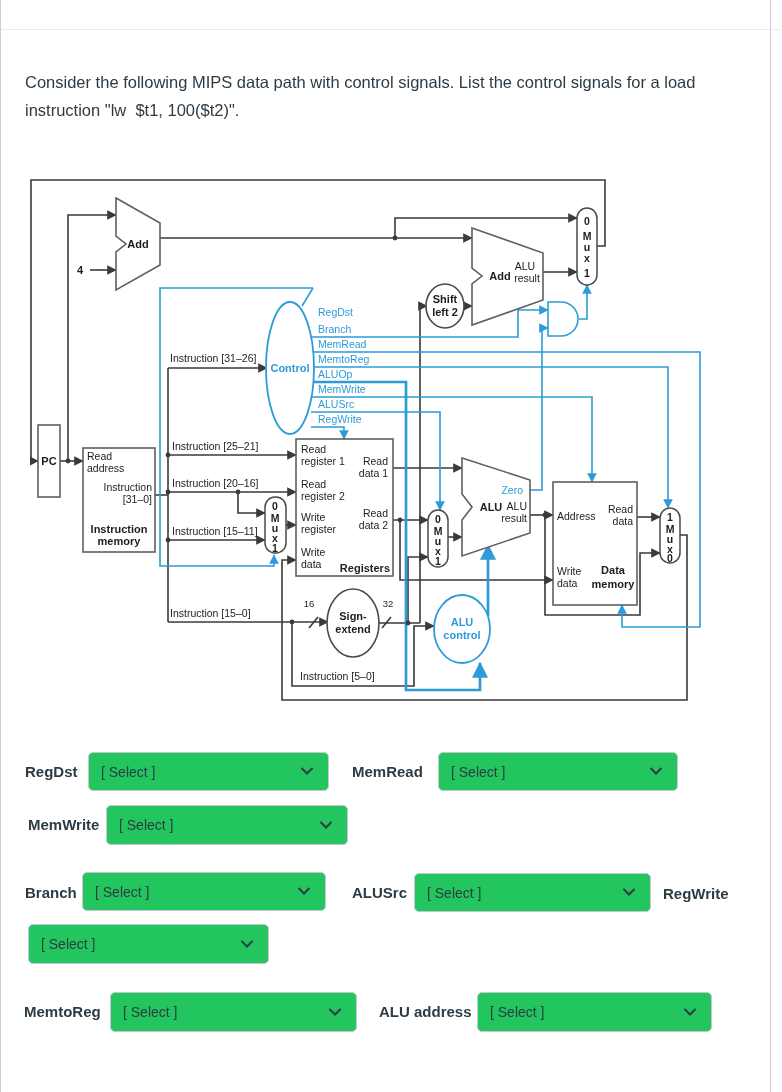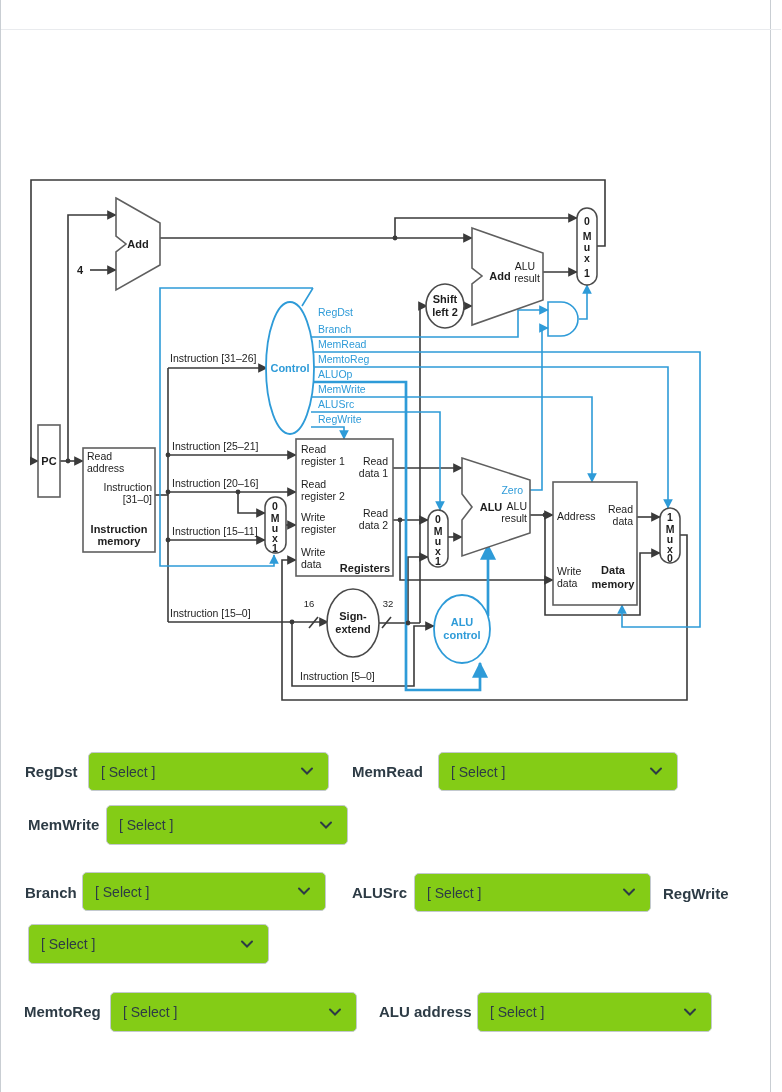--- a/index.html
+++ b/index.html
@@ -19,33 +19,37 @@
   .ell{fill:#ffffff;stroke:#4a4a4a;stroke-width:1.6;}
   .ellb{fill:#ffffff;stroke:#2E9BD8;stroke-width:1.8;}
   text{font-family:"Liberation Sans","DejaVu Sans",sans-serif;fill:#1d1d1d;font-size:10.5px;}
   .tb{font-weight:bold;font-size:11px;}
   .tmux{font-size:9.5px;font-weight:bold;}
   .tsig{fill:#2E9BD8;}
   .tblue{fill:#2E9BD8;font-weight:bold;font-size:11px;}
   .tsm{font-size:9.5px;}
   
   .fld-label{position:absolute;font-size:15px;font-weight:bold;color:#2D3B45;}
-  .select{position:absolute;height:39px;border:1px solid #c3c9cf;border-radius:5px;background:#84cc16;
+  .select{position:absolute;height:39px;border:1px solid #c3c9cf;border-radius:5px;background:#22c55e;
           display:flex;align-items:center;justify-content:space-between;box-sizing:border-box;
           padding:0 14px 0 12px;cursor:pointer;}
   .select .val{font-size:14px;color:#2D3B45;}
 </style>
 </head>
 <body>
 
 <div id="page">
   <div class="edge-v" style="left:0;"></div>
   <div class="edge-v" style="left:770px;"></div>
   <div class="edge-h"></div>
 
+  <div id="question">
+    <div class="q-line">Consider the following MIPS data path with control signals. List the control signals for a load</div>
+    <div class="q-line">instruction "lw  $t1, 100($t2)".</div>
+  </div>
 
   <svg id="datapath-svg" width="682" height="526" viewBox="0 0 682 526">
     <defs>
       <marker id="ab" markerWidth="7" markerHeight="7" refX="5.5" refY="3" orient="auto">
         <path d="M0,0 L6,3 L0,6 z" fill="#3a3a3a"></path>
       </marker>
       <marker id="al" markerWidth="7" markerHeight="7" refX="5.5" refY="3" orient="auto">
         <path d="M0,0 L6,3 L0,6 z" fill="#2E9BD8"></path>
       </marker>
     </defs>

